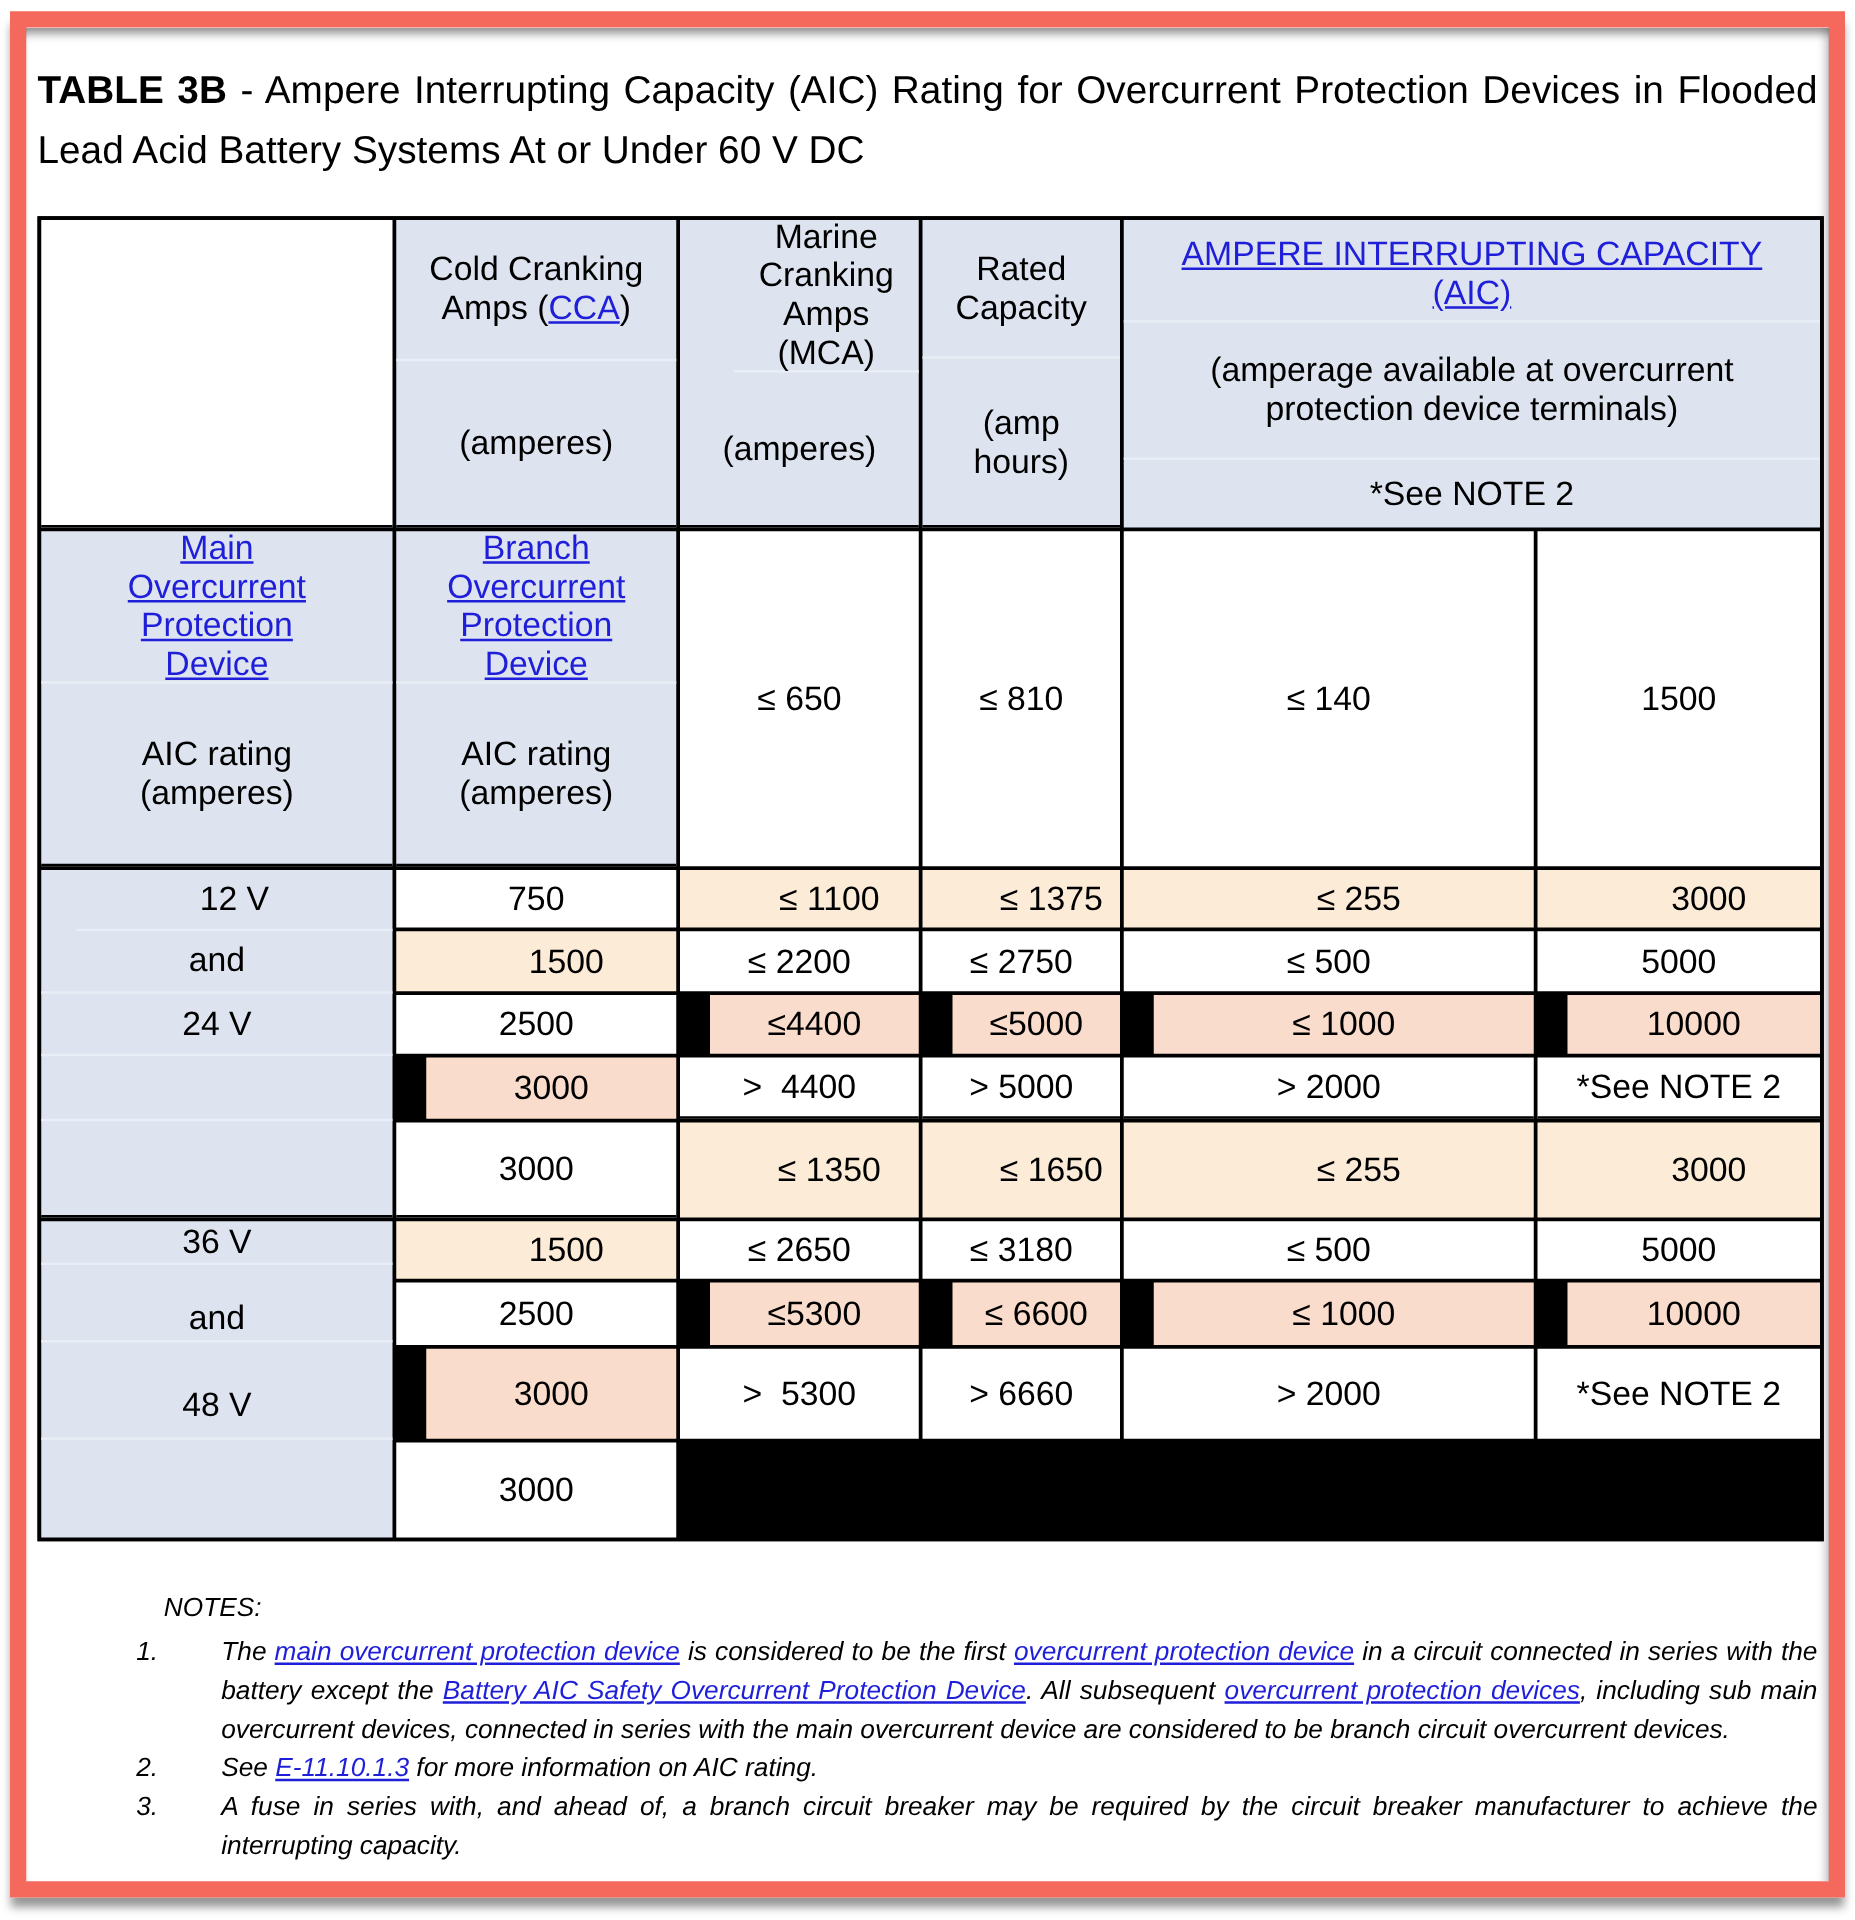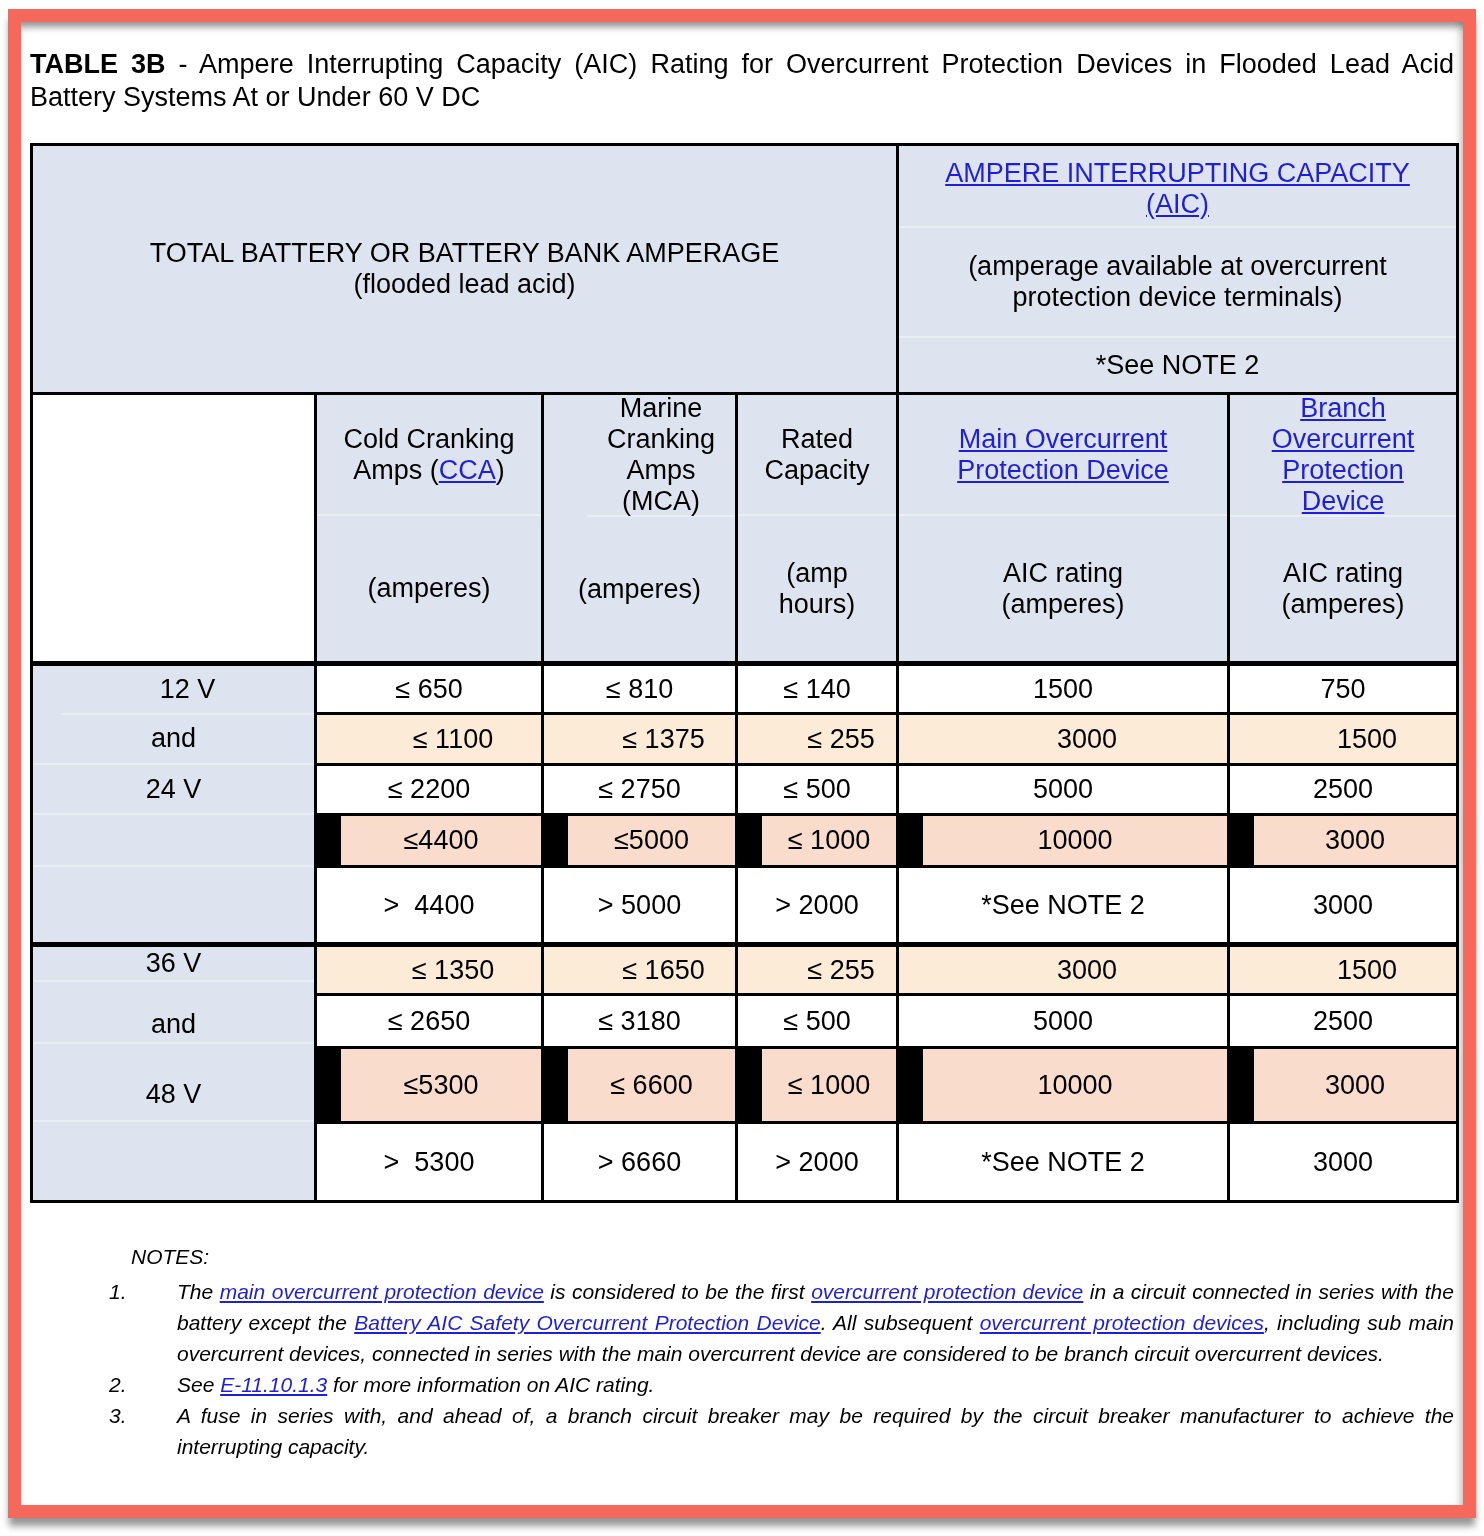--- a/index.html
+++ b/index.html
@@ -15,21 +15,21 @@
     box-shadow: 0 9px 7px -1px rgba(80,80,80,0.6);
   }
   .inner {
     width: 100%; height: 100%;
     box-shadow: inset 0 9px 7px -4px rgba(60,60,60,0.55),
                 inset -8px 0 7px -5px rgba(120,120,120,0.4);
     padding: 26px 9px 0 9px;
   }
   
   .title {
-    font-size: 27px; line-height: 33px; text-align: justify; width: 1424px;
+    font-size: 31px; line-height: 48px; text-align: justify; width: 1424px;
   }
   .title b { font-weight: bold; }
   
   .tbl {
     margin-top: 29px;
     display: grid;
     grid-template-columns: 281px 224px 191px 158px 328px 226px;
     grid-template-rows: 246px 268px 46px 48px 47px 49px 76px 46px 50px 72px 76px;
     gap: 3px; background: #000; border: 3px solid #000;
     width: 1429px;
@@ -89,24 +89,20 @@
 </head>
 <body>
 
 <div class="frame">
   <div class="inner">
 
     <p class="title"><b>TABLE 3B</b><span> - Ampere Interrupting Capacity (AIC) Rating for Overcurrent Protection Devices in Flooded Lead Acid Battery Systems At or Under 60 V DC</span></p>
 
     <div class="tbl">
 
-      <div class="cell bgB h-bank">
-        <div>TOTAL BATTERY OR BATTERY BANK AMPERAGE</div>
-        <div>(flooded lead acid)</div>
-      </div>
       <div class="cell bgB h-aic stack">
         <div class="aic-link-row fl">
             <a class="lnk">AMPERE INTERRUPTING CAPACITY (AIC)</a>
           </div>
         <div class="aic-desc-row fl">(amperage available at overcurrent protection device terminals)</div>
         <div class="aic-note-row">*See NOTE 2</div>
       </div>
 
       <div class="cell thickb"></div>
       <div class="cell bgB stack thickb">

